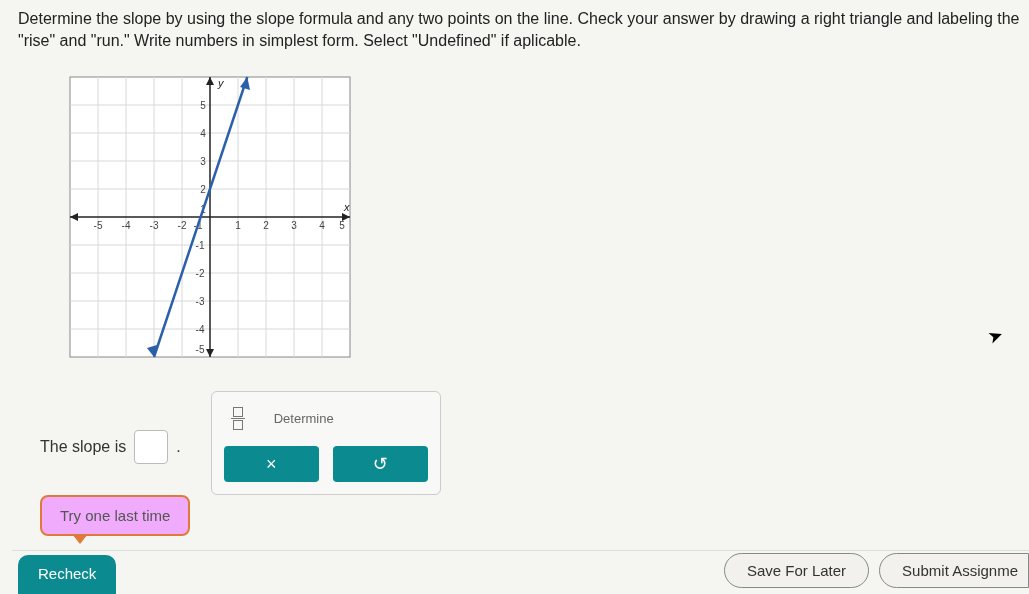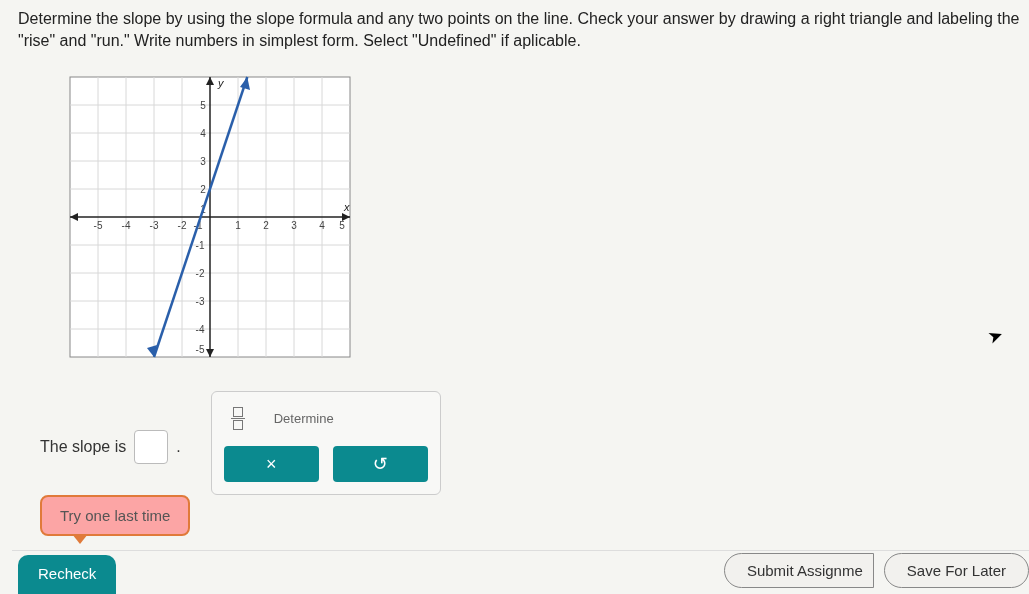--- a/index.html
+++ b/index.html
@@ -89,21 +89,21 @@
   }
   .try-box {
     position: absolute;
     left: 40px;
     top: 495px;
     border: 2px solid #e07a3a;
     border-radius: 8px;
     padding: 10px 18px;
     color: #555;
     font-size: 15px;
-    background: #fca5a5;
+    background: #f0abfc;
   }
   .try-box::after {
     content: "";
     position: absolute;
     bottom: -10px; left: 30px;
     width: 0; height: 0;
     border-left: 8px solid transparent;
     border-right: 8px solid transparent;
     border-top: 10px solid #e07a3a;
   }
@@ -243,17 +243,17 @@
   </div>
 </div>
 
 <div class="try-box">Try one last time</div>
 
 <div class="divider"></div>
 
 <div class="recheck-btn">Recheck</div>
 
 <div class="footer-right">
+  <div class="pill">Save For Later</div>
   <div class="pill cut">Submit Assignme</div>
-  <div class="pill">Save For Later</div>
 </div>
 
 <div class="cursor-arrow">➤</div>
 
 </body></html>

